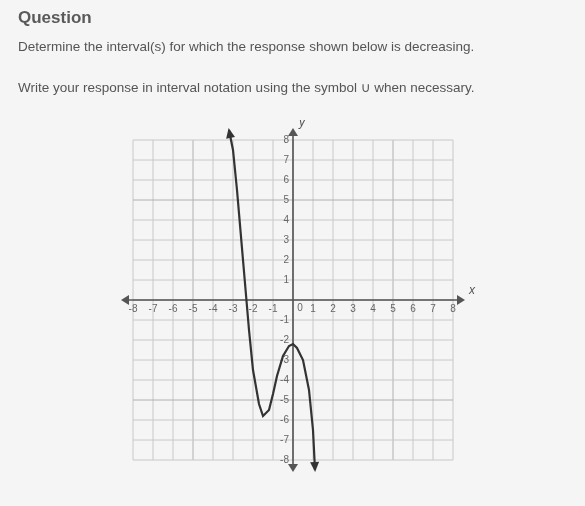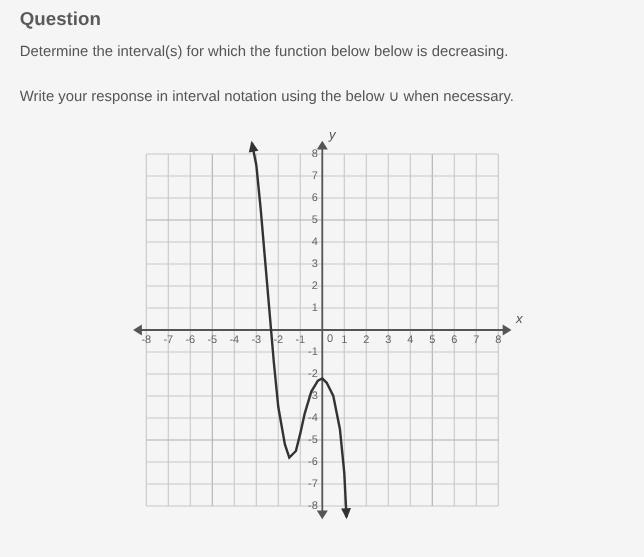--- a/index.html
+++ b/index.html
@@ -56,22 +56,22 @@
       stroke-width: 2.2;
       fill: none;
     }
     .arrow-head { fill: #555; }
     .curve-arrow { fill: #333; }
   </style>
 </head>
 <body>
 
 <div class="heading">Question</div>
-<div class="prompt-text">Determine the interval(s) for which the function below below is decreasing.</div>
-<div class="prompt-text">Write your response in interval notation using the below ∪ when necessary.</div>
+<div class="prompt-text">Determine the interval(s) for which the response shown below is decreasing.</div>
+<div class="prompt-text">Write your response in interval notation using the symbol ∪ when necessary.</div>
 
 <div class="chart-wrap">
   <svg id="graph-svg" width="380" height="360" viewBox="0 0 380 360">
       <line x1="30" y1="340" x2="30" y2="20" class="grid-line"></line>
       <line x1="50" y1="340" x2="50" y2="20" class="grid-line"></line>
       <line x1="70" y1="340" x2="70" y2="20" class="grid-line"></line>
       <line x1="90" y1="340" x2="90" y2="20" class="grid-heavy"></line>
       <line x1="110" y1="340" x2="110" y2="20" class="grid-line"></line>
       <line x1="130" y1="340" x2="130" y2="20" class="grid-line"></line>
       <line x1="150" y1="340" x2="150" y2="20" class="grid-line"></line>

